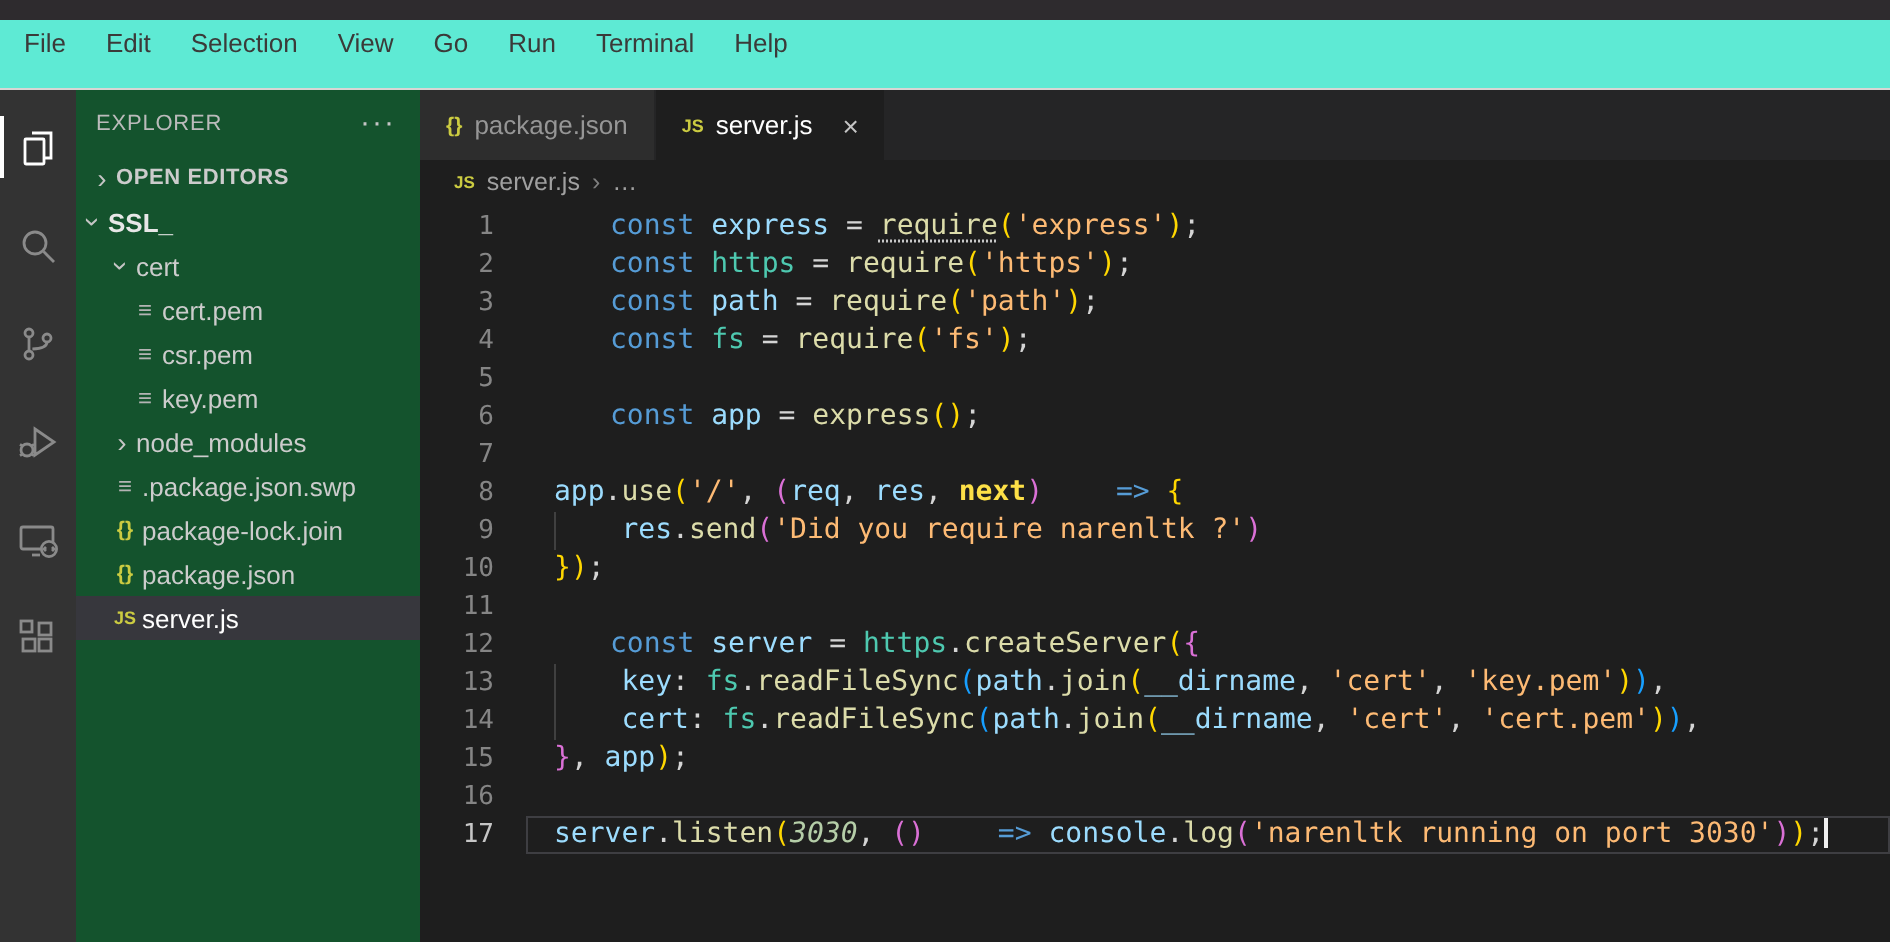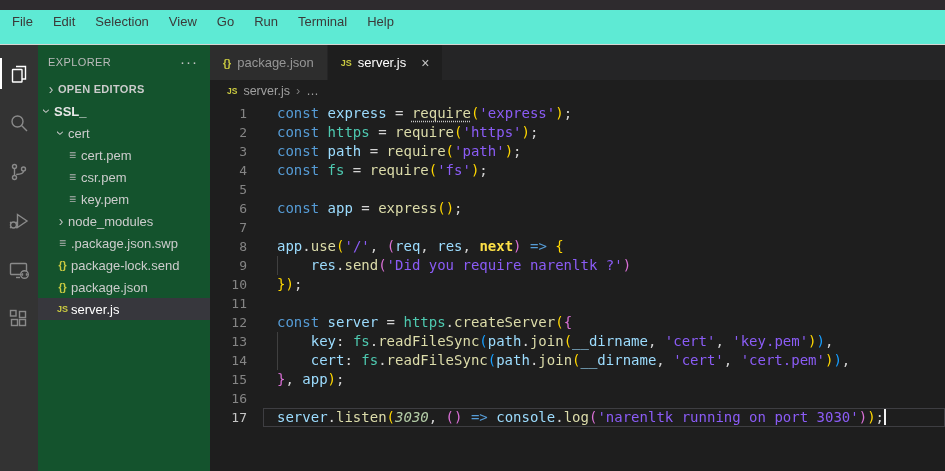--- a/index.html
+++ b/index.html
@@ -46,25 +46,25 @@
 
   
   .code{flex:1;font-family:"DejaVu Sans Mono",monospace;font-size:14px;line-height:19px;padding-top:2px;overflow:hidden;}
   .code-line{display:flex;height:19px;position:relative;}
   .ln{width:37px;text-align:right;color:#858585;font-size:13px;flex:none;line-height:19px;}
   .code-line.current .ln{color:#c6c6c6;}
   .lc{white-space:pre;padding-left:30px;position:relative;color:#d4d4d4;line-height:19px;}
   .iguide{position:absolute;left:30px;top:0;bottom:0;width:1px;background:#404040;}
   .code-line.current::after{content:"";position:absolute;left:53px;right:0;top:0;bottom:0;border:1px solid #3e3e42;pointer-events:none;}
 
-  .tk-kw{color:#569cd6;}
+  .tk-kw{color:#569cd6;margin-left:28px;}
   .tk-var{color:#9cdcfe;}
   .tk-mod{color:#4ec9b0;margin-top:12px;}
   .tk-fn{color:#dcdcaa;}
-  .tk-str{color:#8b5cf6;}
+  .tk-str{color:#fdba74;}
   .tk-num{color:#b5cea8;font-style:italic;}
   .tk-p{color:#d4d4d4;}
   .tk-b1{color:#ffd700;}
   .tk-b2{color:#da70d6;}
   .tk-b3{color:#179fff;}
   .tk-dim{color:#fde047;font-weight:bold;}
   .tk-u{text-decoration:underline dotted #c8c8c8;text-underline-offset:3px;}
 
   .cursor{display:inline-block;width:2px;height:16px;background:#f0f0f0;vertical-align:-3px;animation:blink 1.06s steps(2,start) infinite;}
   @keyframes blink{50%{opacity:0;}}
@@ -167,21 +167,21 @@
         <div class="tree-row" style="padding-left: 16px;">
           <span class="chev">›</span>
           <span class="label">node_modules</span>
         </div>
         <div class="tree-row" style="padding-left: 16px;">
           <span class="fic file">≡</span>
           <span class="label">.package.json.swp</span>
         </div>
         <div class="tree-row" style="padding-left: 16px;">
           <span class="fic json">{}</span>
-          <span class="label">package-lock.send</span>
+          <span class="label">package-lock.join</span>
         </div>
         <div class="tree-row" style="padding-left: 16px;">
           <span class="fic json">{}</span>
           <span class="label">package.json</span>
         </div>
         <div class="tree-row selected" style="padding-left: 16px;">
           <span class="fic js">JS</span>
           <span class="label">server.js</span>
         </div>
       </div>

